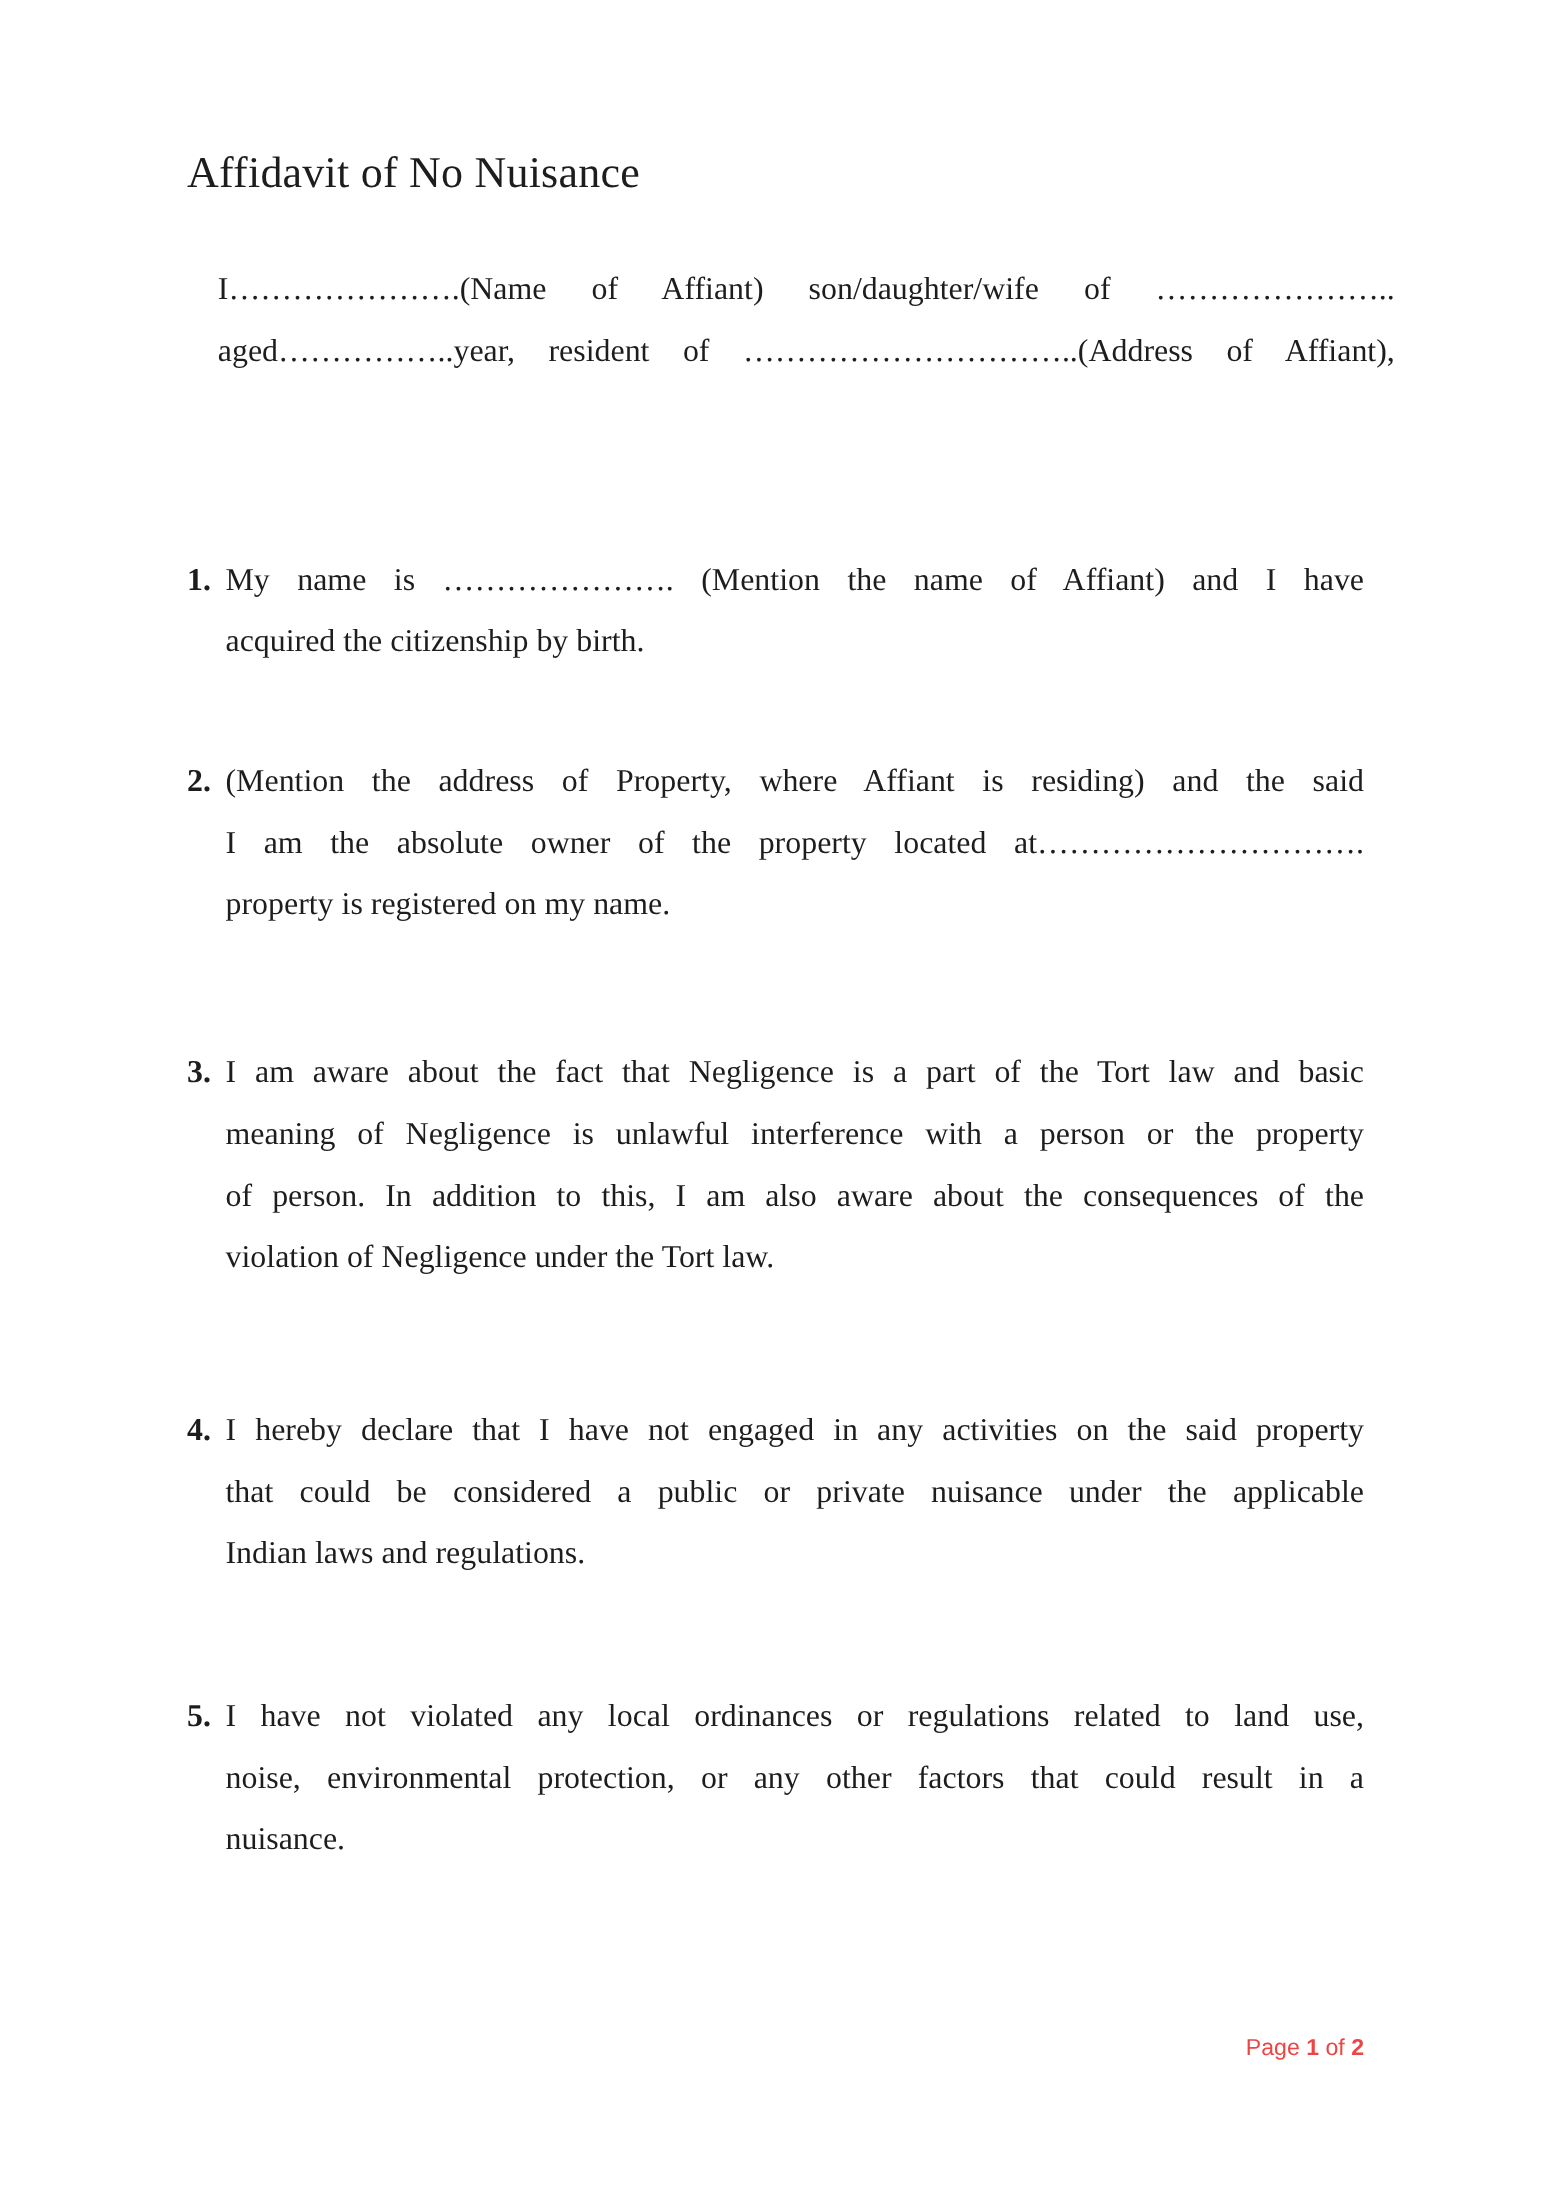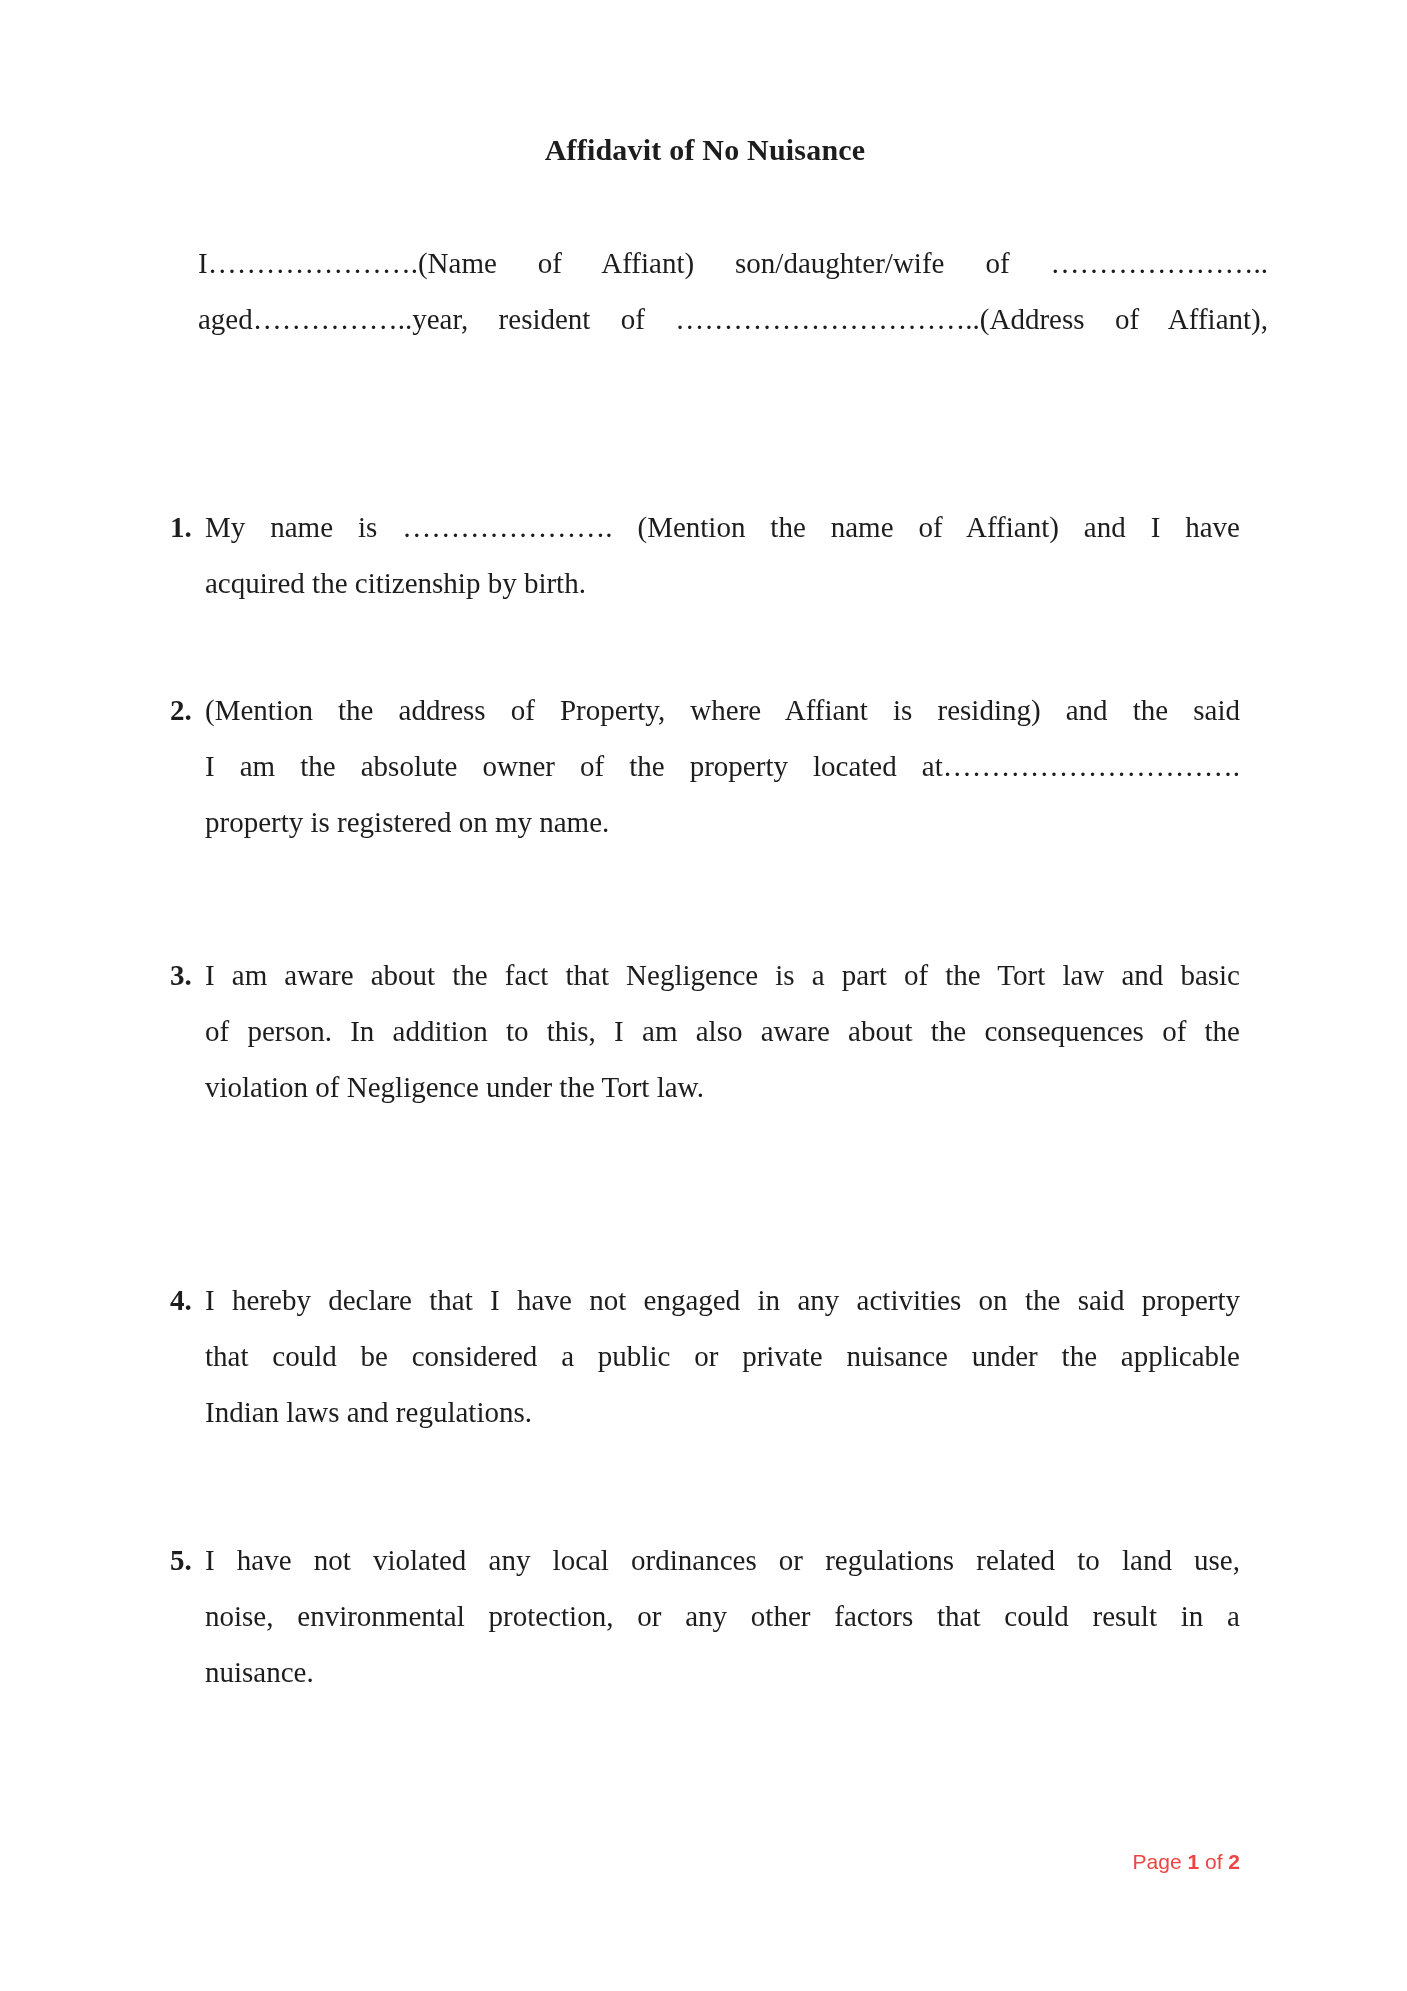--- a/index.html
+++ b/index.html
@@ -10,23 +10,23 @@
     background:#ffffff;
     font-family:"Liberation Serif","DejaVu Serif",serif;
     color:#1d1d1d;
     overflow:hidden;
   }
   .doc-title{
     position:absolute;
     left:170px;
     top:133px;
     width:1070px;
-    text-align:center;
-    font-size:30px;
-    font-weight:700;
+    text-align:left;
+    font-size:40px;
+    font-weight:400;
     letter-spacing:0.2px;
   }
   .intro{
     position:absolute;
     left:170px;
     top:235px;
     width:1070px;
     font-size:29px;
     line-height:56px;
     margin-left:28px;
@@ -93,20 +93,21 @@
   <div class="item" id="item2">
     <span class="num">2.</span>
     <div class="jline">(Mention the address of Property, where Affiant is residing) and the said</div>
     <div class="jline">I am the absolute owner of the property located at………………………….</div>
     <div class="lline">property is registered on my name.</div>
   </div>
 
   <div class="item" id="item3">
     <span class="num">3.</span>
     <div class="jline">I am aware about the fact that Negligence is a part of the Tort law and basic</div>
+    <div class="jline">meaning of Negligence is unlawful interference with a person or the property</div>
     <div class="jline">of person. In addition to this, I am also aware about the consequences of the</div>
     <div class="lline">violation of Negligence under the Tort law.</div>
   </div>
 
   <div class="item" id="item4">
     <span class="num">4.</span>
     <div class="jline">I hereby declare that I have not engaged in any activities on the said property</div>
     <div class="jline">that could be considered a public or private nuisance under the applicable</div>
     <div class="lline">Indian laws and regulations.</div>
   </div>

